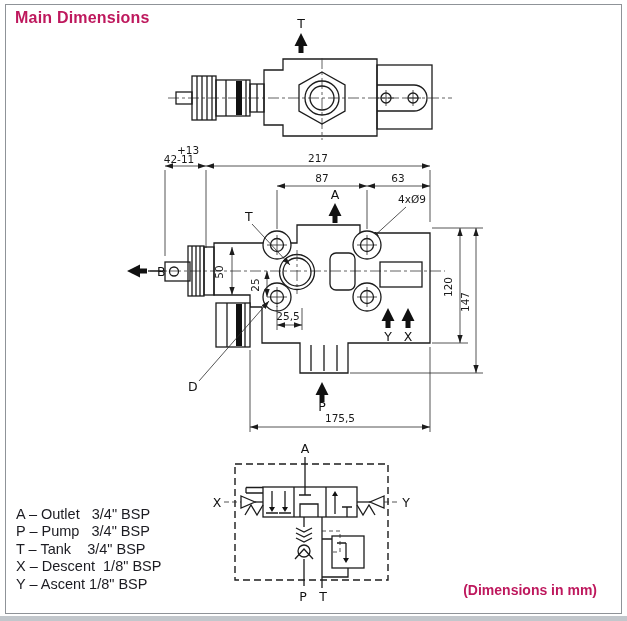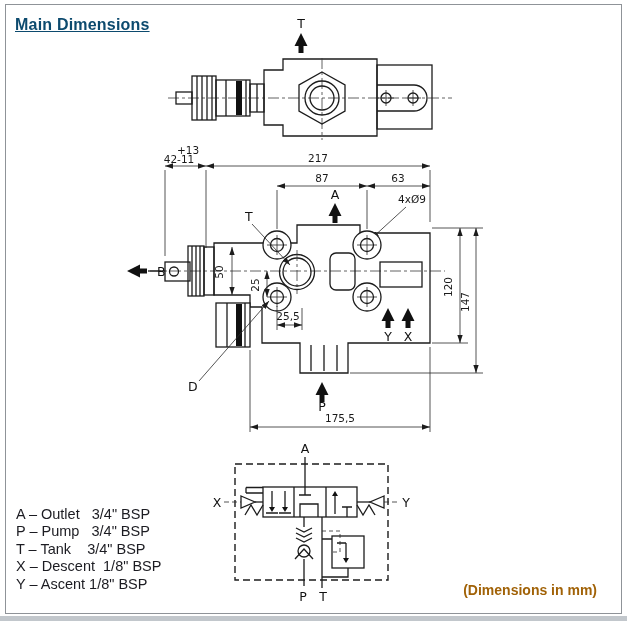--- a/index.html
+++ b/index.html
@@ -8,31 +8,31 @@
     font-family:"Liberation Sans", sans-serif; overflow:hidden;
   }
   .frame {
     position:absolute; left:5px; top:4px; right:5px; bottom:7px;
     border:1.5px solid #8f9398; pointer-events:none;
   }
   .shadow-bottom {
     position:absolute; left:0; right:0; bottom:0; height:5px; background:#c2c7cc;
   }
   .title {
-    position:absolute; left:15px; top:16px;
-    font-size:16px; font-weight:bold; color:#0c4a6e; letter-spacing:0.2px;text-decoration:underline;
+    position:absolute; left:15px; top:9px;
+    font-size:16px; font-weight:bold; color:#be185d; letter-spacing:0.2px;
   }
   .legend {
     position:absolute; left:16px; top:506px; color:#1c1c22;
     font-size:14.5px; line-height:17.4px;
   }
   .legend-line { white-space:pre; }
   .footer-note {
     position:absolute; right:30px; bottom:23px;
-    font-size:14px; font-weight:bold; color:#a16207;
+    font-size:14px; font-weight:bold; color:#be185d;
   }
   svg.draw { position:absolute; left:0; top:0; }
   .ln   { stroke:#1c1c1c; stroke-width:1.3; fill:none; }
   .lnt  { stroke:#2a2a2a; stroke-width:0.8; fill:none; }
   .cl   { stroke:#3a3a3a; stroke-width:0.8; fill:none; stroke-dasharray:11 3 3 3; }
   .dash { stroke:#1c1c1c; stroke-width:1.4; fill:none; stroke-dasharray:7 4; }
   .fillb{ fill:#111; stroke:none; }
   .wb   { fill:#ffffff; stroke:#1c1c1c; stroke-width:1.3; }
   text.dt { font-family:"DejaVu Sans","Liberation Sans",sans-serif; fill:#1a1a1a; font-size:10.5px; }
   text.pt { font-family:"DejaVu Sans","Liberation Sans",sans-serif; fill:#111; font-size:12.5px; }

